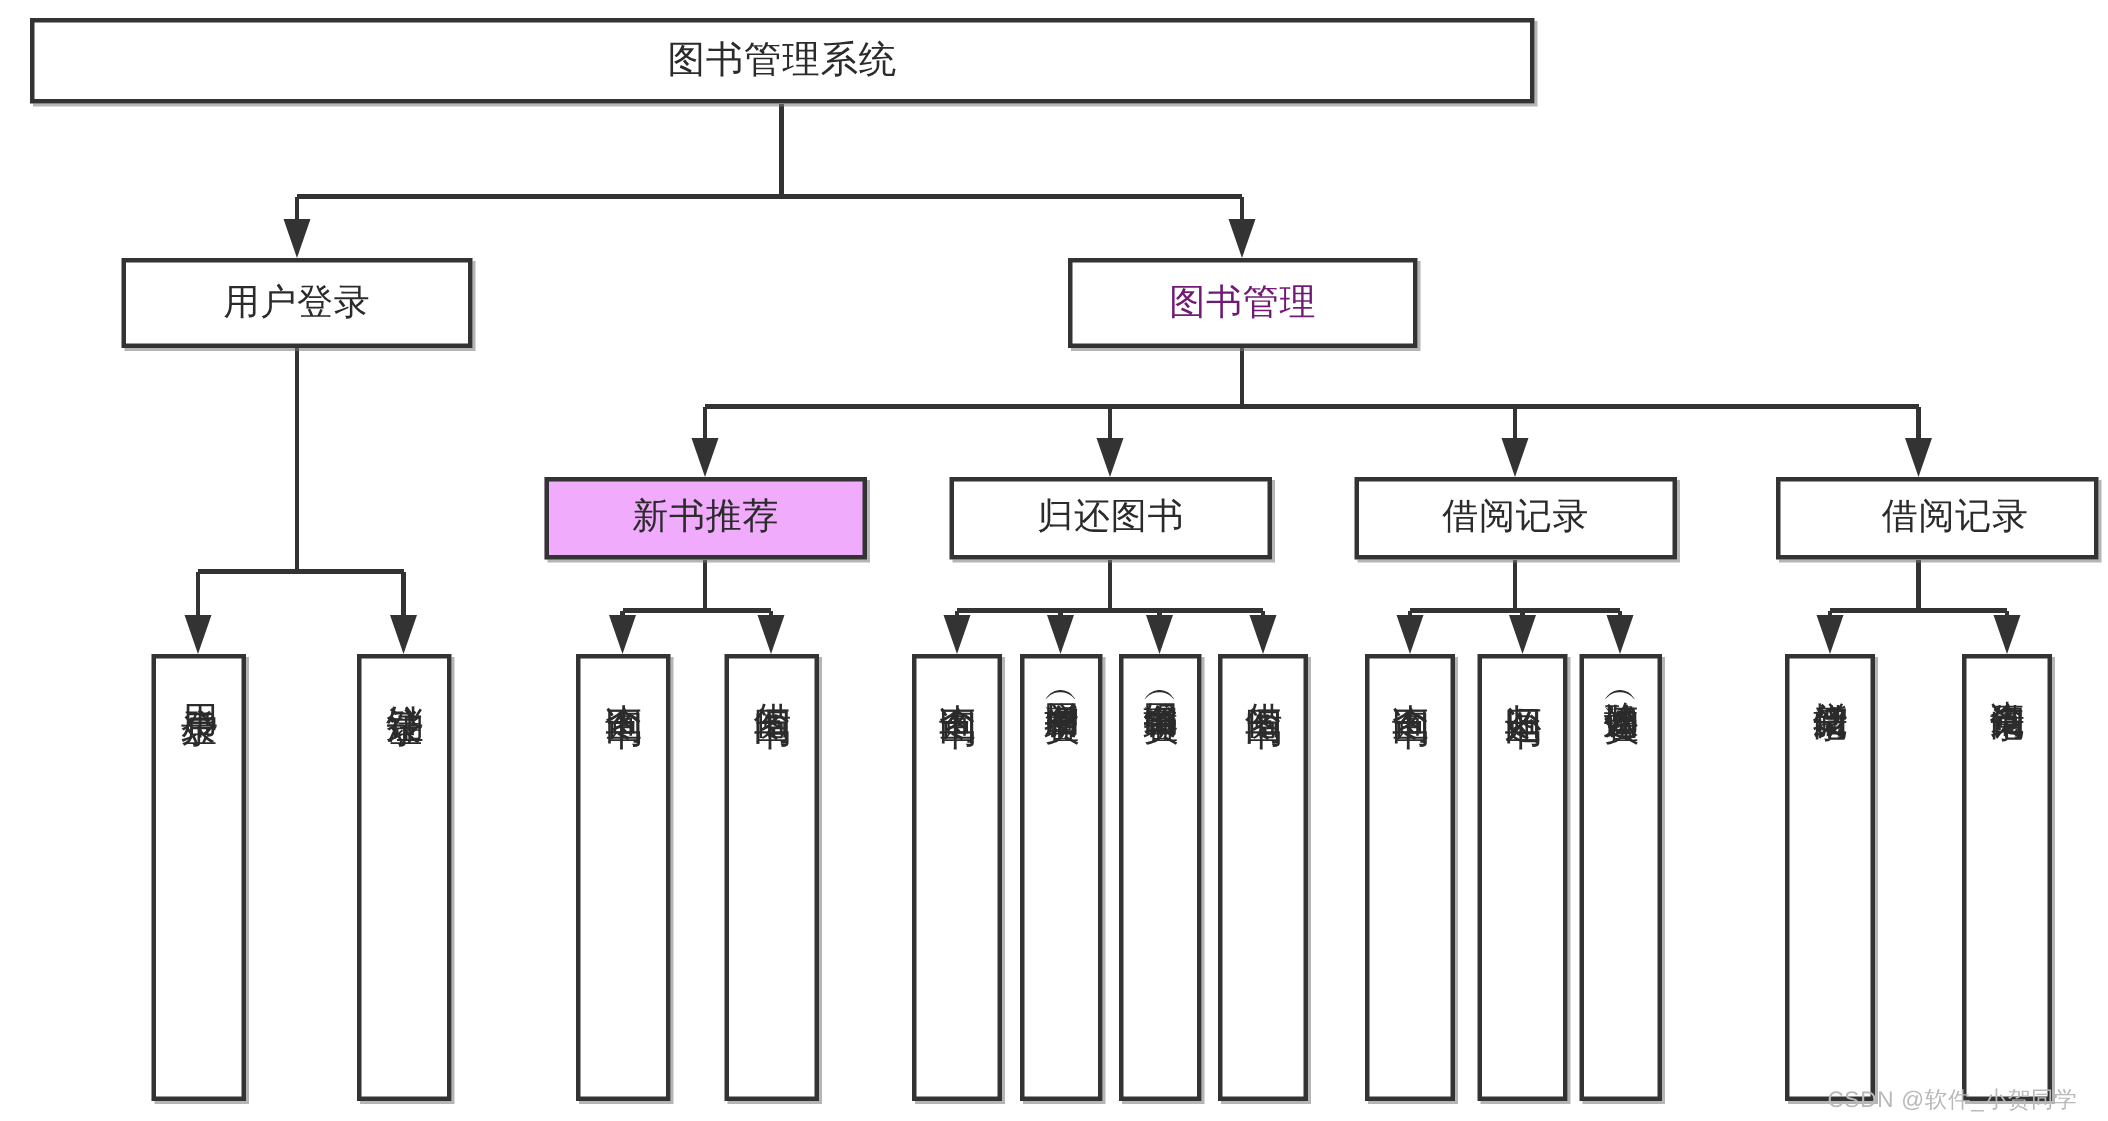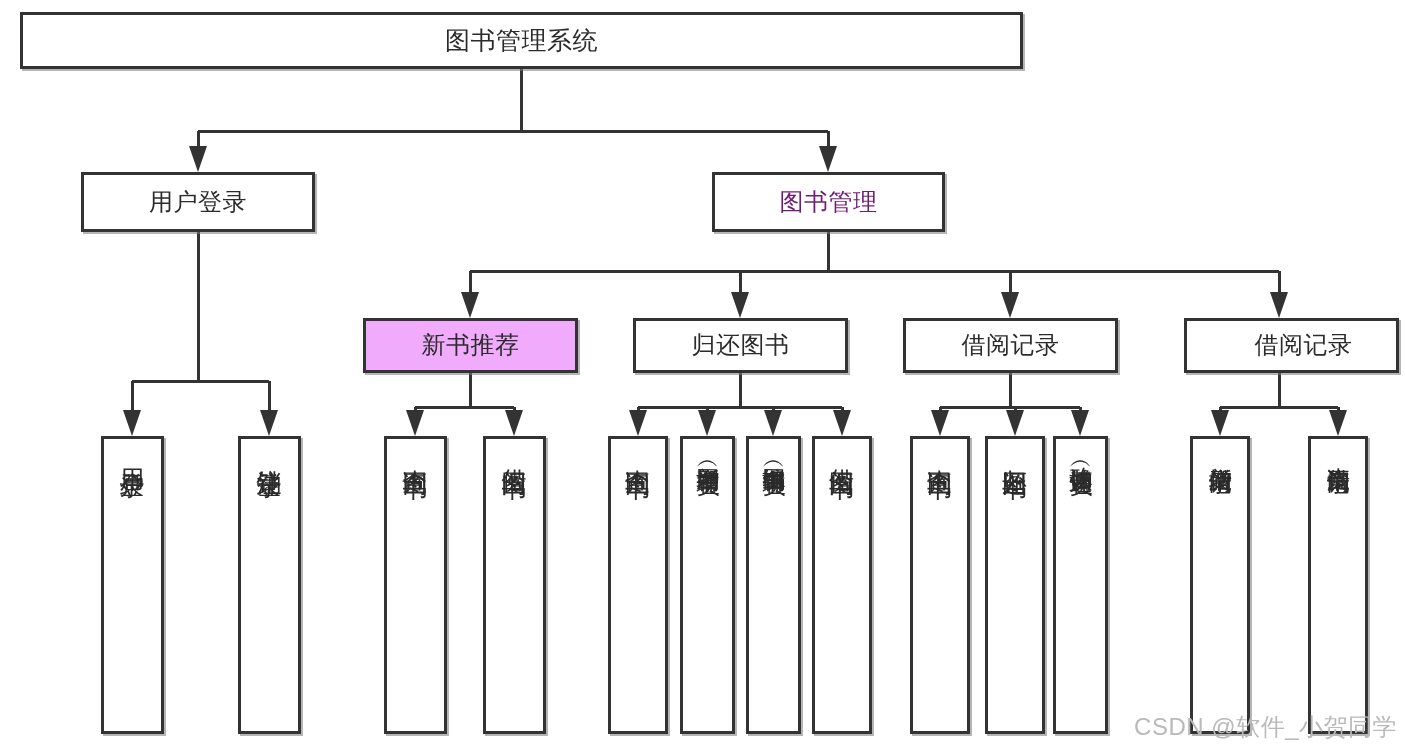--- a/index.html
+++ b/index.html
@@ -60,23 +60,23 @@
   }
   .node.vertical.long .label {
     font-size: 23px;
     letter-spacing: 1px;
   }
   .node.root .label {
     font-size: 25px;
   }
   #watermark {
     position: absolute;
-    right: 8px;
+    right: 20px;
     bottom: 4px;
-    font-size: 24px;
+    font-size: 15px;
     color: #b9b9b9;
     letter-spacing: 0.5px;
     white-space: nowrap;
     pointer-events: none;
   }
 </style>
 </head>
 <body>
 
 <div id="canvas">

